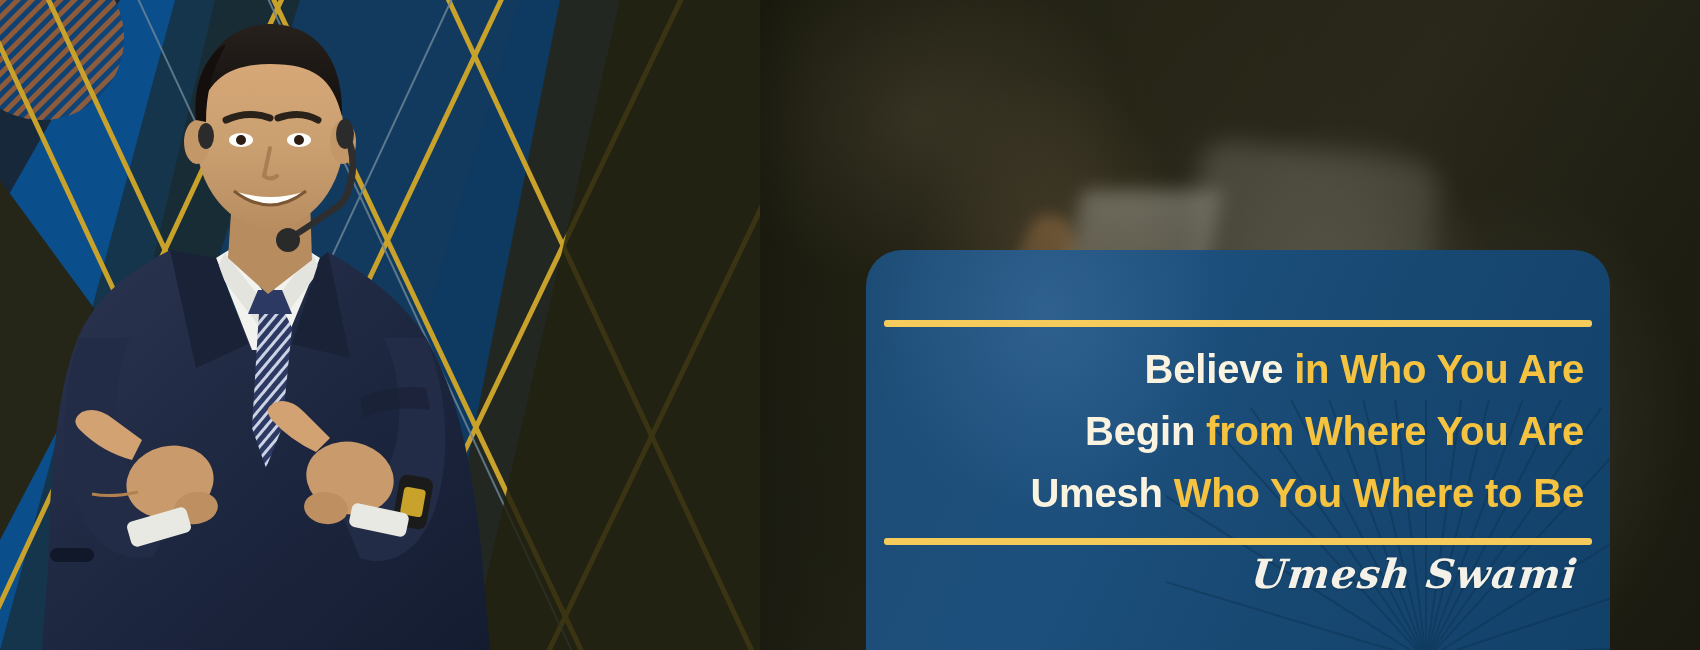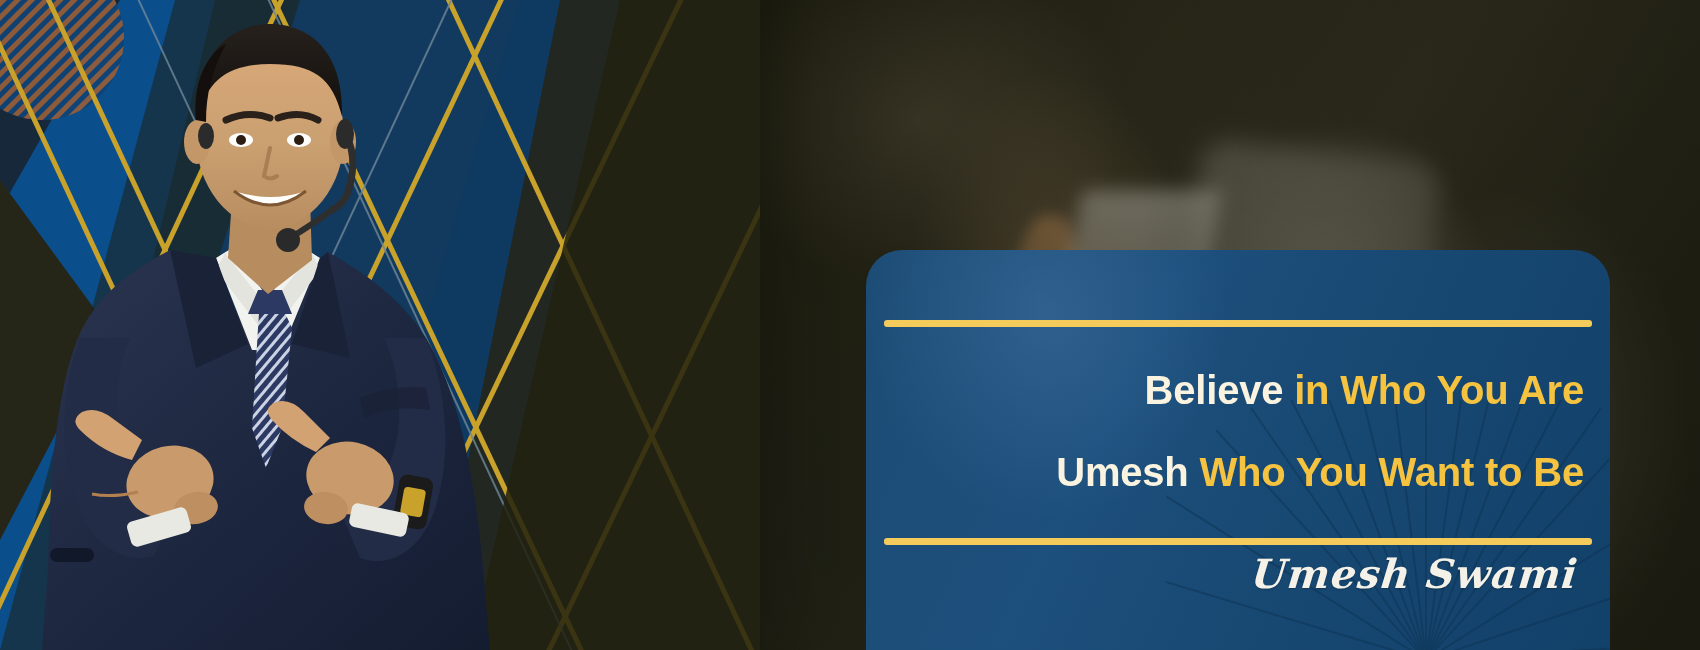--- a/index.html
+++ b/index.html
@@ -280,21 +280,24 @@
       </g>
     </svg>
 
     <div class="rule" id="rule-top"></div>
 
     <div class="quote-lines">
       <div class="qline">
         <span class="lead">Believe</span><span class="rest"> in Who You Are</span>
       </div>
       <div class="qline">
-        <span class="lead">Umesh</span><span class="rest"> Who You Want to Be</span>
+        <span class="lead">Begin</span><span class="rest"> from Where You Are</span>
+      </div>
+      <div class="qline">
+        <span class="lead">Umesh</span><span class="rest"> Who You Where to Be</span>
       </div>
     </div>
 
     <div class="rule" id="rule-bottom"></div>
 
     <div id="signature">Umesh Swami</div>
   </div>
 
 </div>
 

